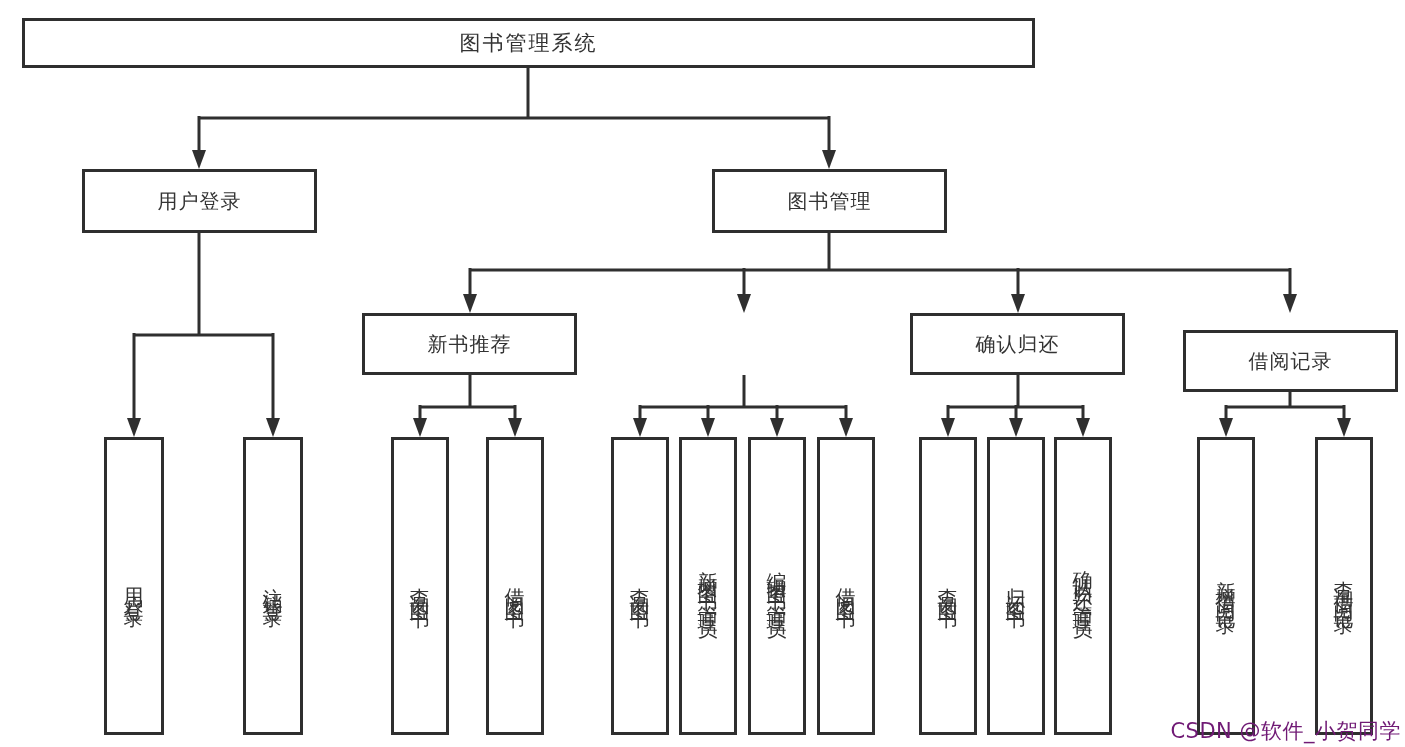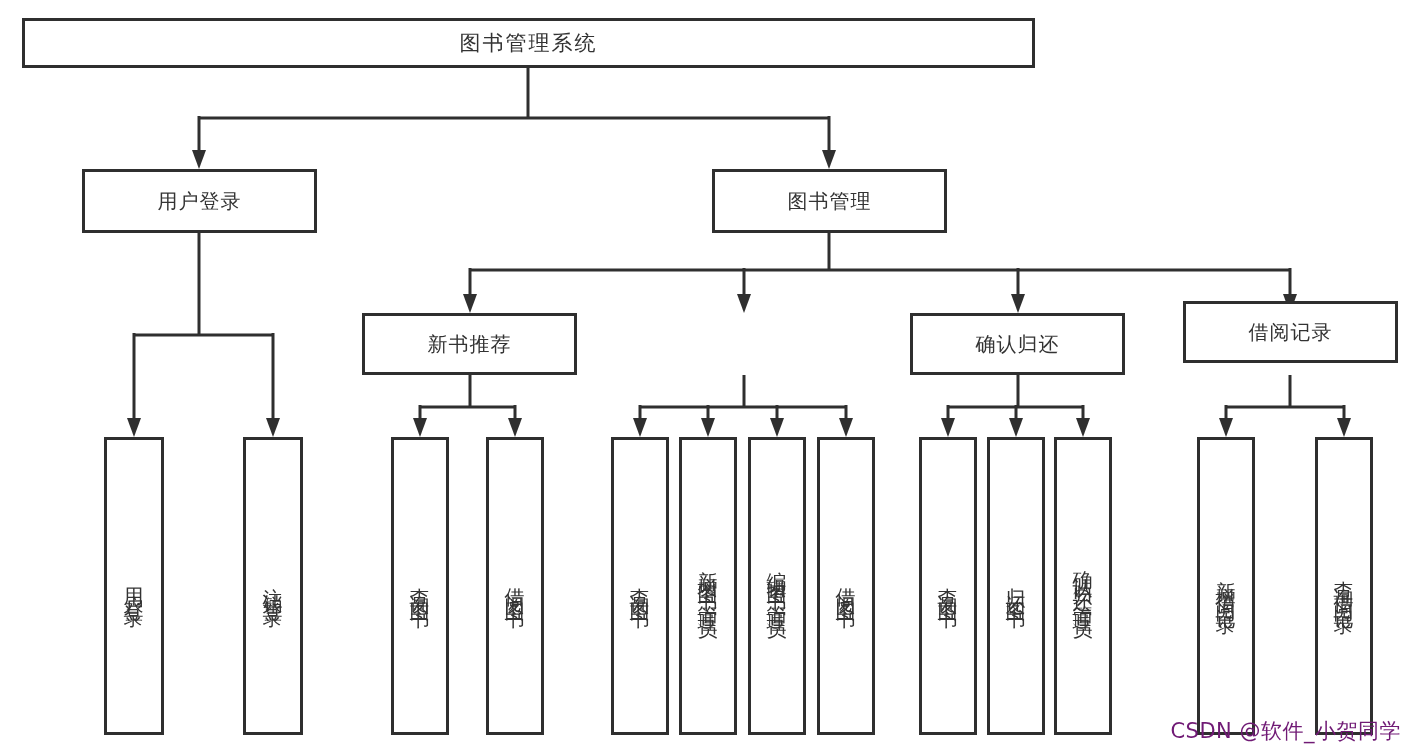--- a/index.html
+++ b/index.html
@@ -121,21 +121,21 @@
     </g>
   </svg>
 
   <div class="node h root-box" style="left:22px; top:18px; width:1013px; height:50px">图书管理系统</div>
 
   <div class="node h" style="left:82px; top:169px; width:235px; height:64px">用户登录</div>
   <div class="node h" style="left:362px; top:313px; width:215px; height:62px">新书推荐</div>
 
   <div class="node h" style="left:712px; top:169px; width:235px; height:64px">图书管理</div>
   <div class="node h" style="left:910px; top:313px; width:215px; height:62px">确认归还</div>
-  <div class="node h" style="left:1183px; top:301px; width:215px; height:62px">借阅记录</div>
+  <div class="node h" style="left:1183px; top:330px; width:215px; height:62px">借阅记录</div>
 
   <div class="node v" style="left:104px; top:437px; width:60px; height:298px">用户登录</div>
   <div class="node v" style="left:243px; top:437px; width:60px; height:298px">注销登录</div>
 
   <div class="node v" style="left:391px; top:437px; width:58px; height:298px">查询图书</div>
   <div class="node v" style="left:486px; top:437px; width:58px; height:298px">借阅图书</div>
 
   <div class="node v" style="left:611px; top:437px; width:58px; height:298px">查询图书</div>
   <div class="node v" style="left:679px; top:437px; width:58px; height:298px">新增图书（管理员）</div>
   <div class="node v" style="left:748px; top:437px; width:58px; height:298px">编辑图书（管理员）</div>

